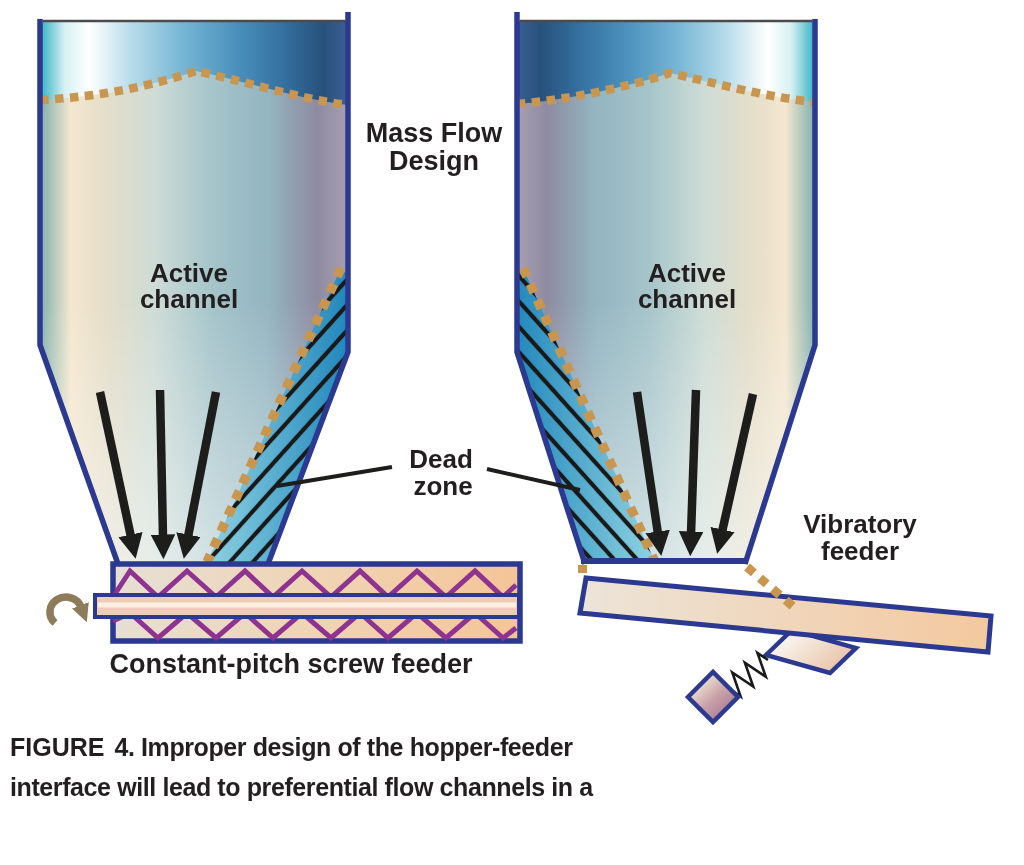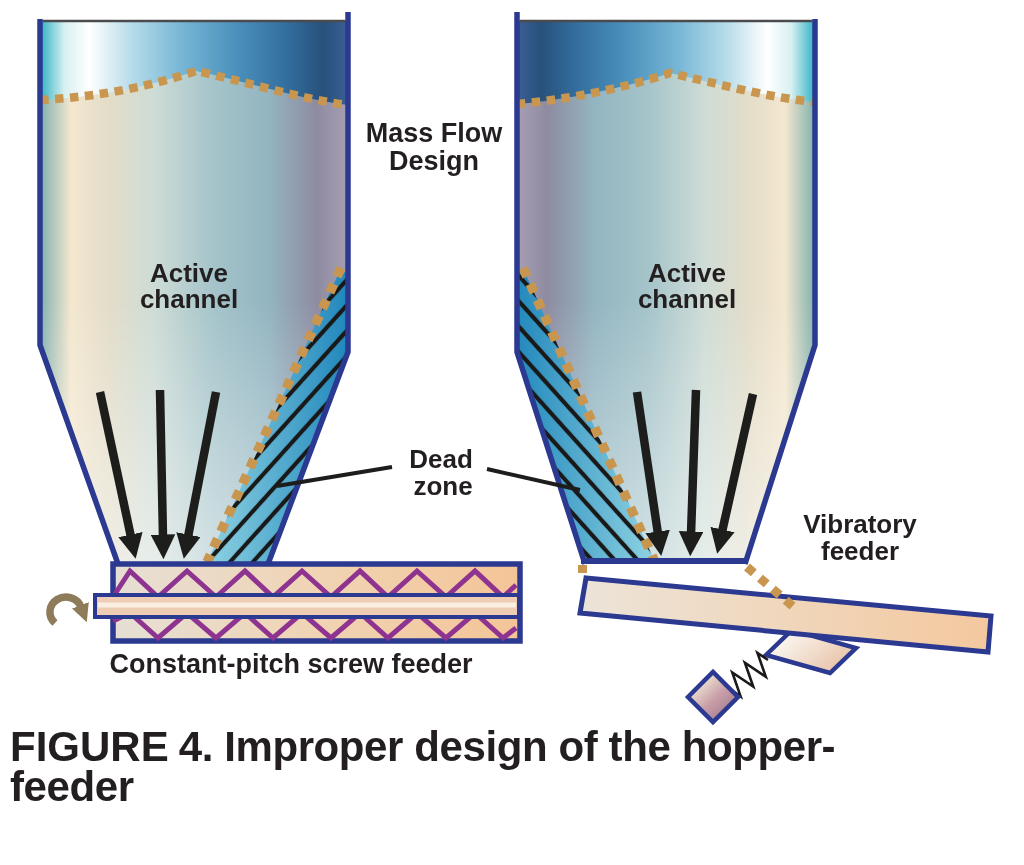--- a/index.html
+++ b/index.html
@@ -1,20 +1,20 @@
 <!DOCTYPE html>
 <html><head>
 <meta charset="utf-8">
 <style>
   html,body{margin:0;padding:0;background:#ffffff;}
   .stage{position:relative;width:1024px;height:865px;background:#ffffff;overflow:hidden;
          font-family:"Liberation Sans", sans-serif;}
   svg text{font-family:"Liberation Sans", sans-serif;font-weight:bold;fill:#231f20;}
   .caption{position:absolute;left:10px;top:727px;width:900px;color:#231f20;
-           font-size:42px;line-height:40px;font-weight:bold;letter-spacing:-0.4px;}
+           font-size:25px;line-height:40px;font-weight:bold;letter-spacing:-0.4px;}
   .caption .tag{font-weight:bold;letter-spacing:0;margin-right:10px;}
 </style>
 </head>
 <body>
 
 <div class="stage">
 <svg width="1024" height="865" viewBox="0 0 1024 865">
   <defs>
     <linearGradient id="gradLhead" gradientUnits="userSpaceOnUse" x1="40" y1="0" x2="348" y2="0">
       <stop offset="0" stop-color="#2fb2c4"></stop>
@@ -173,14 +173,15 @@
     <line x1="747" y1="567" x2="796" y2="609" stroke="#c8964f" stroke-width="9" stroke-dasharray="9 8"></line>
     <rect x="578" y="565" width="9" height="8" fill="#c8964f"></rect>
     <text x="860" y="533" font-size="26" text-anchor="middle">Vibratory</text>
     <text x="860" y="560" font-size="26" text-anchor="middle">feeder</text>
   </g>
 </svg>
 
 
 <div class="caption">
   <div><span class="tag">FIGURE</span><span>4. Improper design of the hopper-feeder</span></div>
+  <div>interface will lead to preferential flow channels in a</div>
 </div>
 </div>
 
 </body></html>

